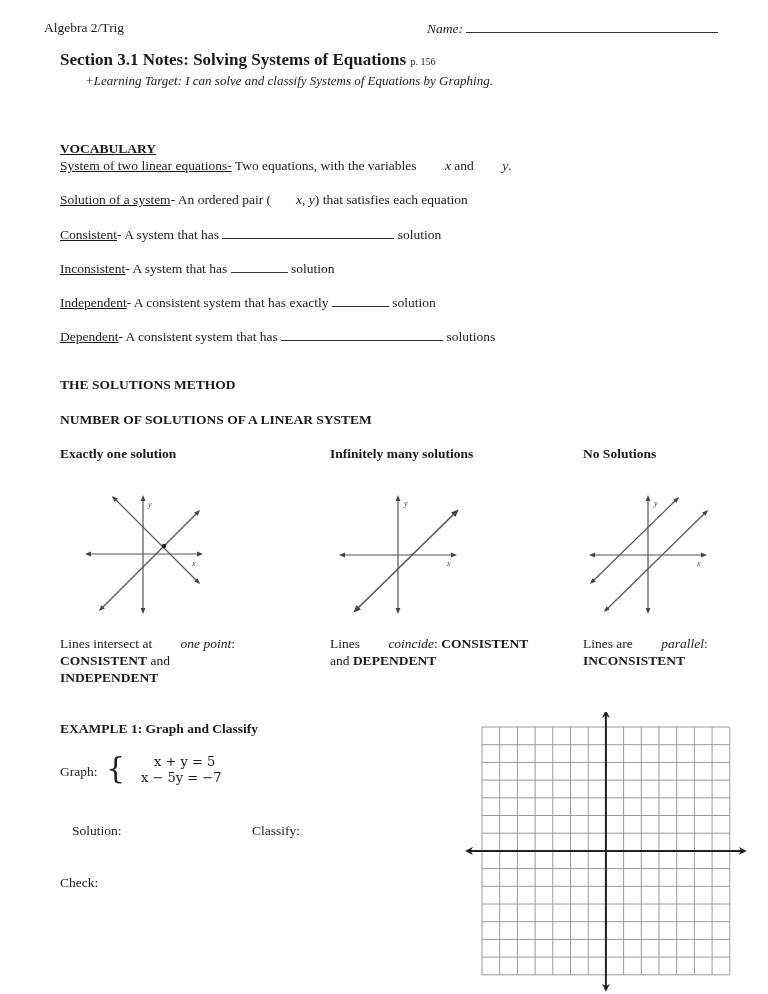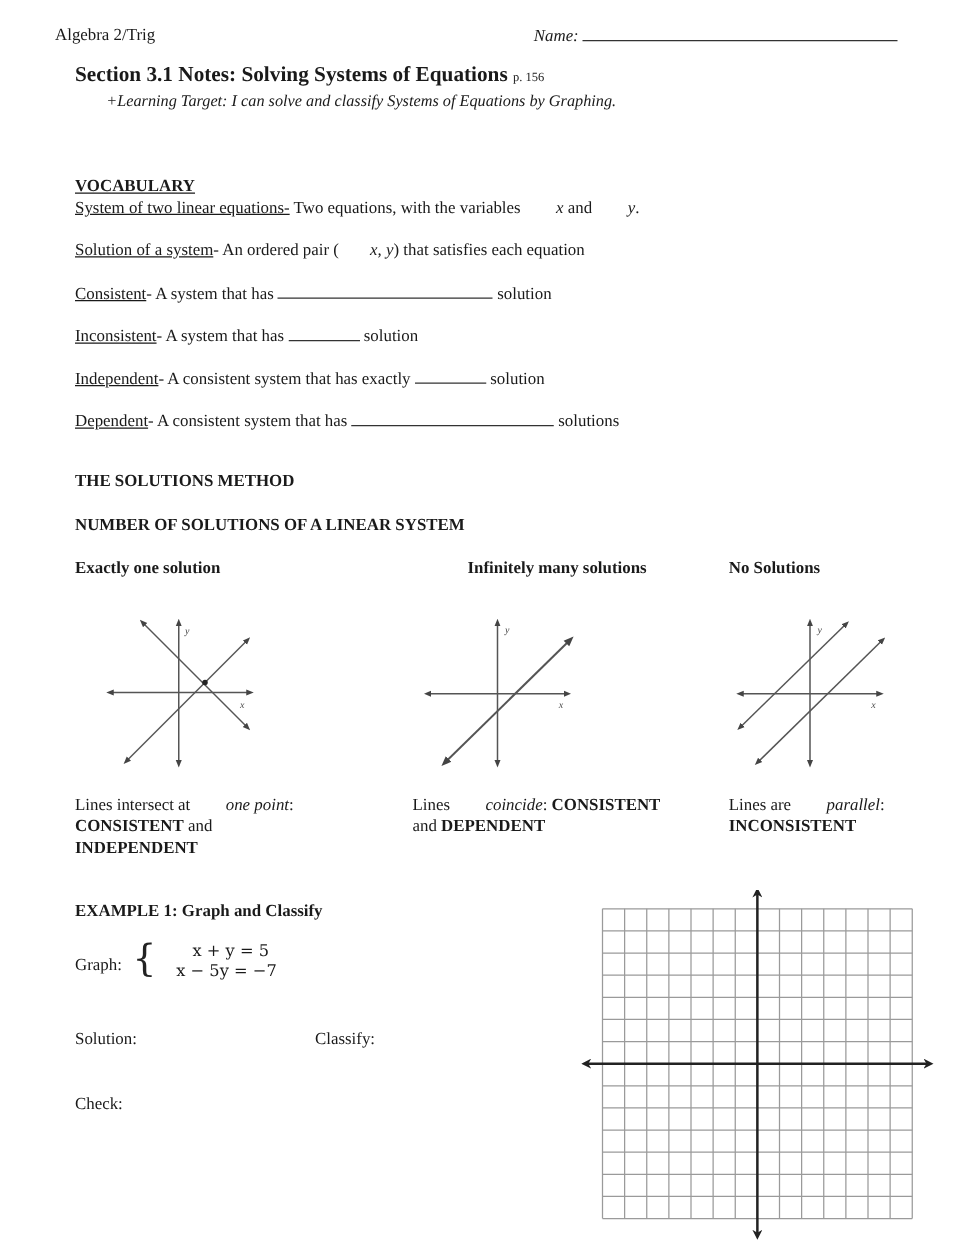--- a/index.html
+++ b/index.html
@@ -55,21 +55,21 @@
 </div>
 
 <div class="abs" style="left:60px; top:328px;">
   <span class="u">Dependent</span><span>- A consistent system that has </span><span class="blank" style="width:162px;"></span><span> solutions</span>
 </div>
 
 <div class="abs b" style="left:60px; top:377px;">THE SOLUTIONS METHOD</div>
 <div class="abs b" style="left:60px; top:412px;">NUMBER OF SOLUTIONS OF A LINEAR SYSTEM</div>
 
 <div class="abs b" style="left:60px; top:446px;">Exactly one solution</div>
-<div class="abs b" style="left:330px; top:446px;margin-left:44px;">Infinitely many solutions</div>
+<div class="abs b" style="left:330px; top:446px;">Infinitely many solutions</div>
 <div class="abs b" style="left:583px; top:446px;">No Solutions</div>
 
 <svg class="abs" style="left:80px; top:485px;" width="140" height="135" viewBox="0 0 140 135">
   <defs>
     <marker id="ah" viewBox="0 0 10 10" refX="5" refY="5" markerWidth="5" markerHeight="5" orient="auto-start-reverse">
       <path d="M0,1 L10,5 L0,9 z" fill="#444"></path>
     </marker>
   </defs>
   <line x1="8" y1="69" x2="120" y2="69" stroke="#555" stroke-width="1.2" marker-start="url(#ah)" marker-end="url(#ah)"></line>
   <line x1="63" y1="13" x2="63" y2="126" stroke="#555" stroke-width="1.2" marker-start="url(#ah)" marker-end="url(#ah)"></line>
@@ -115,21 +115,21 @@
 
 <div class="abs b" style="left:60px; top:721px;">EXAMPLE 1:  Graph and Classify</div>
 
 <div class="abs" style="left:60px; top:764px;">Graph:</div>
 <div class="abs brace" style="left:106px; top:753px;">{</div>
 <div class="abs eq" style="left:126px; top:754px;margin-left:15px;">
   <div style="padding-left:13px;">x + y = 5</div>
   <div>x − 5y =  −7</div>
 </div>
 
-<div class="abs" style="left:60px; top:823px;">Solution:</div>
+<div class="abs" style="left:72px; top:823px;">Solution:</div>
 <div class="abs" style="left:252px; top:823px;">Classify:</div>
 <div class="abs" style="left:60px; top:875px;">Check:</div>
 
 <svg class="abs" style="left:465px; top:712px;" width="300" height="282" id="grid-svg">
   <g id="grid-lines">
       <line x1="17" x2="17" y1="15" y2="262.79999999999995" stroke="#9a9a9a" stroke-width="1"></line>
       <line x1="34.7" x2="34.7" y1="15" y2="262.79999999999995" stroke="#9a9a9a" stroke-width="1"></line>
       <line x1="52.4" x2="52.4" y1="15" y2="262.79999999999995" stroke="#9a9a9a" stroke-width="1"></line>
       <line x1="70.1" x2="70.1" y1="15" y2="262.79999999999995" stroke="#9a9a9a" stroke-width="1"></line>
       <line x1="87.8" x2="87.8" y1="15" y2="262.79999999999995" stroke="#9a9a9a" stroke-width="1"></line>

